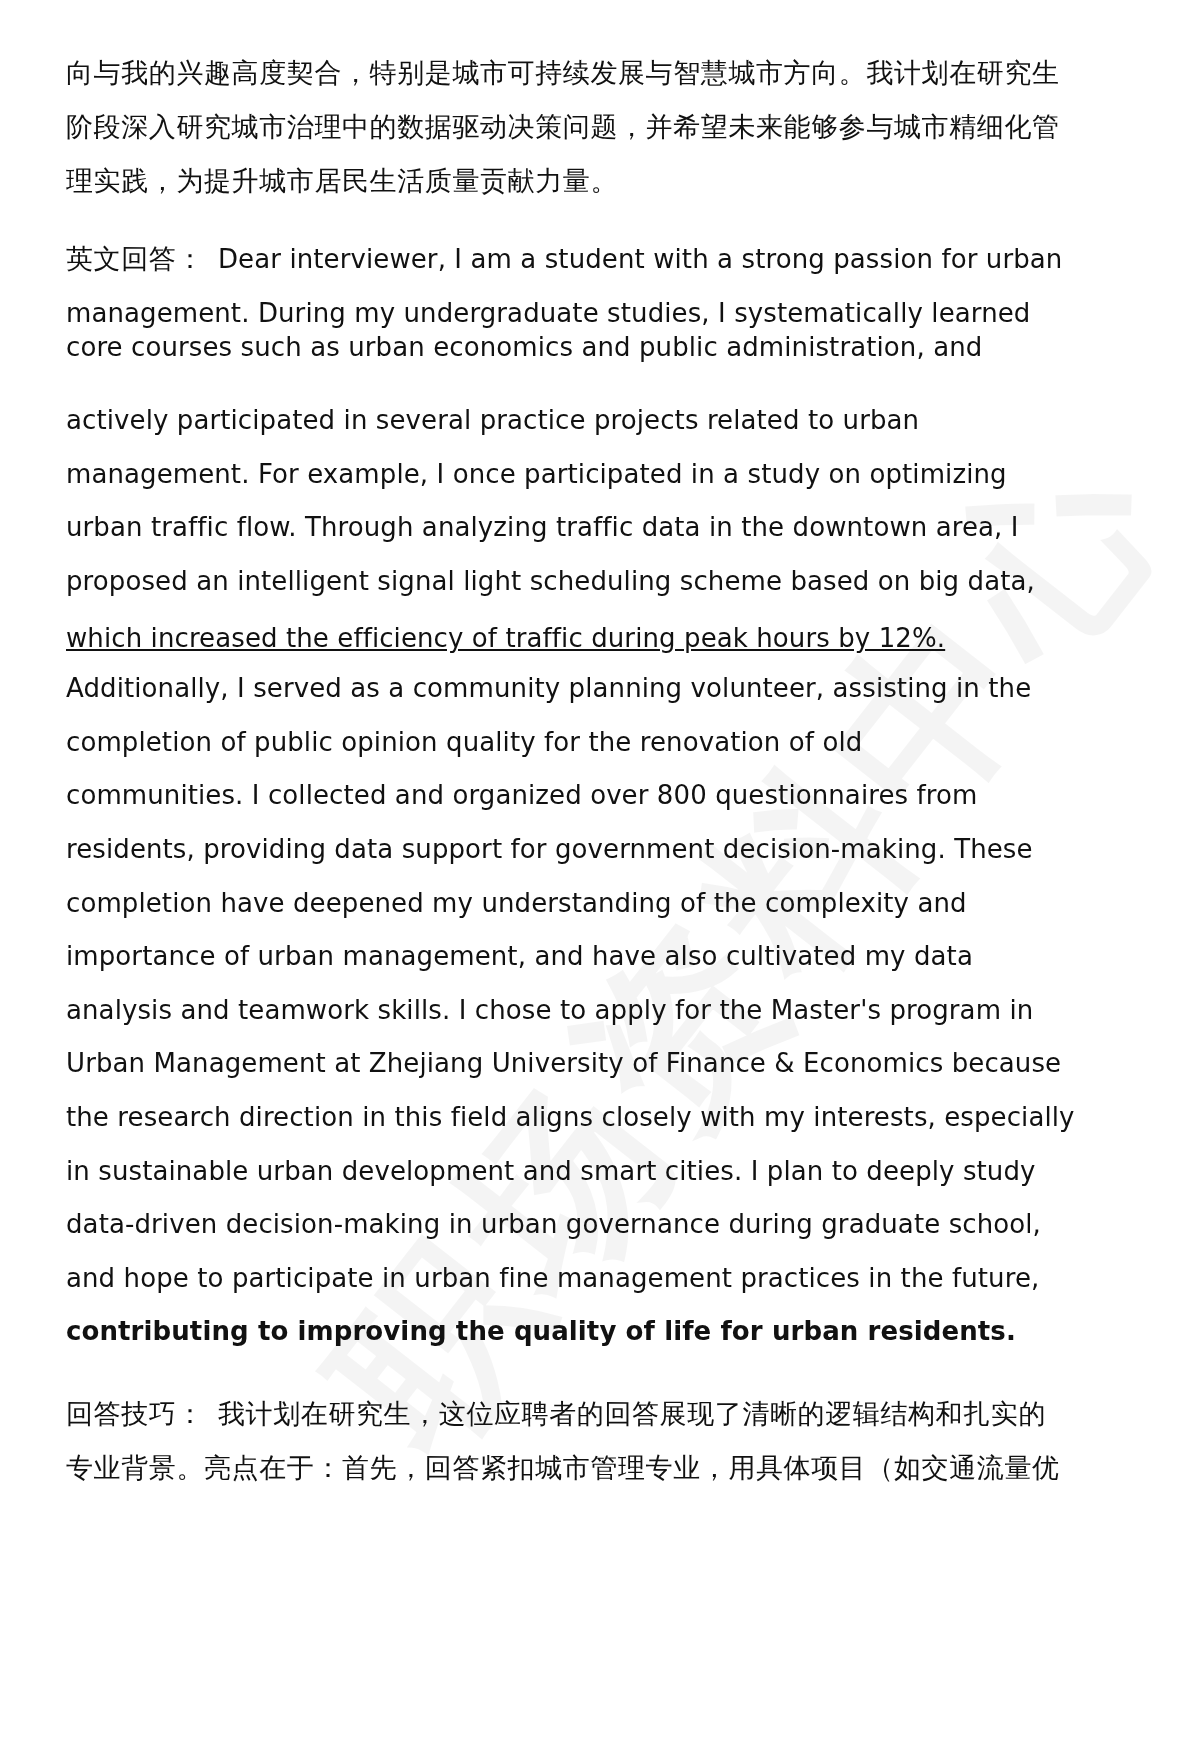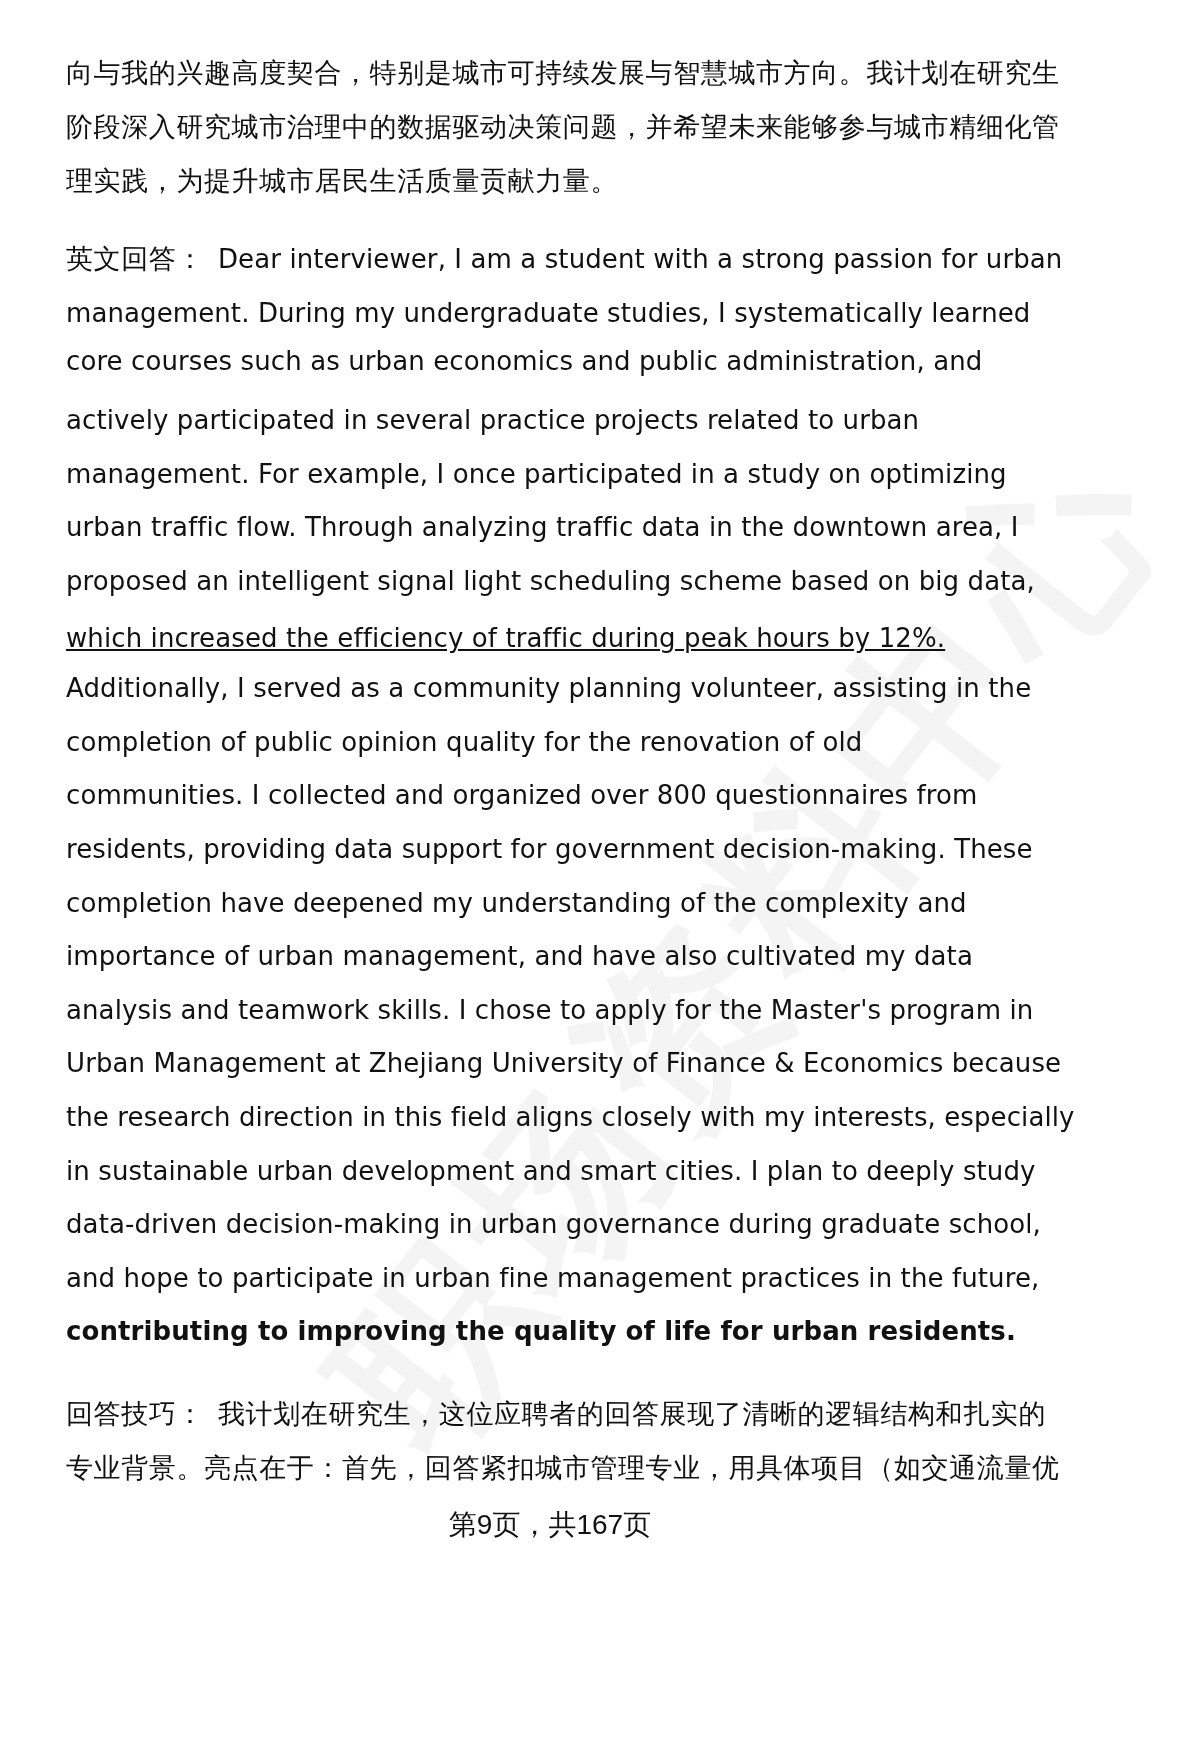--- a/index.html
+++ b/index.html
@@ -40,21 +40,21 @@
     <div class="line cn" style="top:109px">阶段深入研究城市治理中的数据驱动决策问题，并希望未来能够参与城市精细化管</div>
     <div class="line cn" style="top:163px">理实践，为提升城市居民生活质量贡献力量。</div>
   </div>
 
   <div>
     <div class="line en" style="top:241px">
       <span class="cn label">英文回答：</span><span>Dear interviewer, I am a student with a strong passion for urban</span>
     </div>
     <div id="en-lines">
         <div class="line en" style="top: 295px;">management. During my undergraduate studies, I systematically learned</div>
-        <div class="line en" style="top: 343px;">core courses such as urban economics and public administration, and</div>
+        <div class="line en" style="top: 329px;">core courses such as urban economics and public administration, and</div>
         <div class="line en" style="top: 402.2px;">actively participated in several practice projects related to urban</div>
         <div class="line en" style="top: 455.8px;">management. For example, I once participated in a study on optimizing</div>
         <div class="line en" style="top: 509.4px;">urban traffic flow. Through analyzing traffic data in the downtown area, I</div>
         <div class="line en" style="top: 563px;">proposed an intelligent signal light scheduling scheme based on big data,</div>
         <div class="line en" style="top: 620px; text-decoration: underline;">which increased the efficiency of traffic during peak hours by 12%.</div>
         <div class="line en" style="top: 670.2px;">Additionally, I served as a community planning volunteer, assisting in the</div>
         <div class="line en" style="top: 723.8px;">completion of public opinion quality for the renovation of old</div>
         <div class="line en" style="top: 777.4px;">communities. I collected and organized over 800 questionnaires from</div>
         <div class="line en" style="top: 831px;">residents, providing data support for government decision-making. These</div>
         <div class="line en" style="top: 884.6px;">completion have deepened my understanding of the complexity and</div>
@@ -69,14 +69,13 @@
       </div>
   </div>
 
   <div>
     <div class="line cn" style="top:1396px">
       <span class="label">回答技巧：</span><span>我计划在研究生，这位应聘者的回答展现了清晰的逻辑结构和扎实的</span>
     </div>
     <div class="line cn" style="top:1450px">专业背景。亮点在于：首先，回答紧扣城市管理专业，用具体项目（如交通流量优</div>
   </div>
 
-  <div class="footer">第9页，共167页</div>
 </div>
 
 </body></html>

